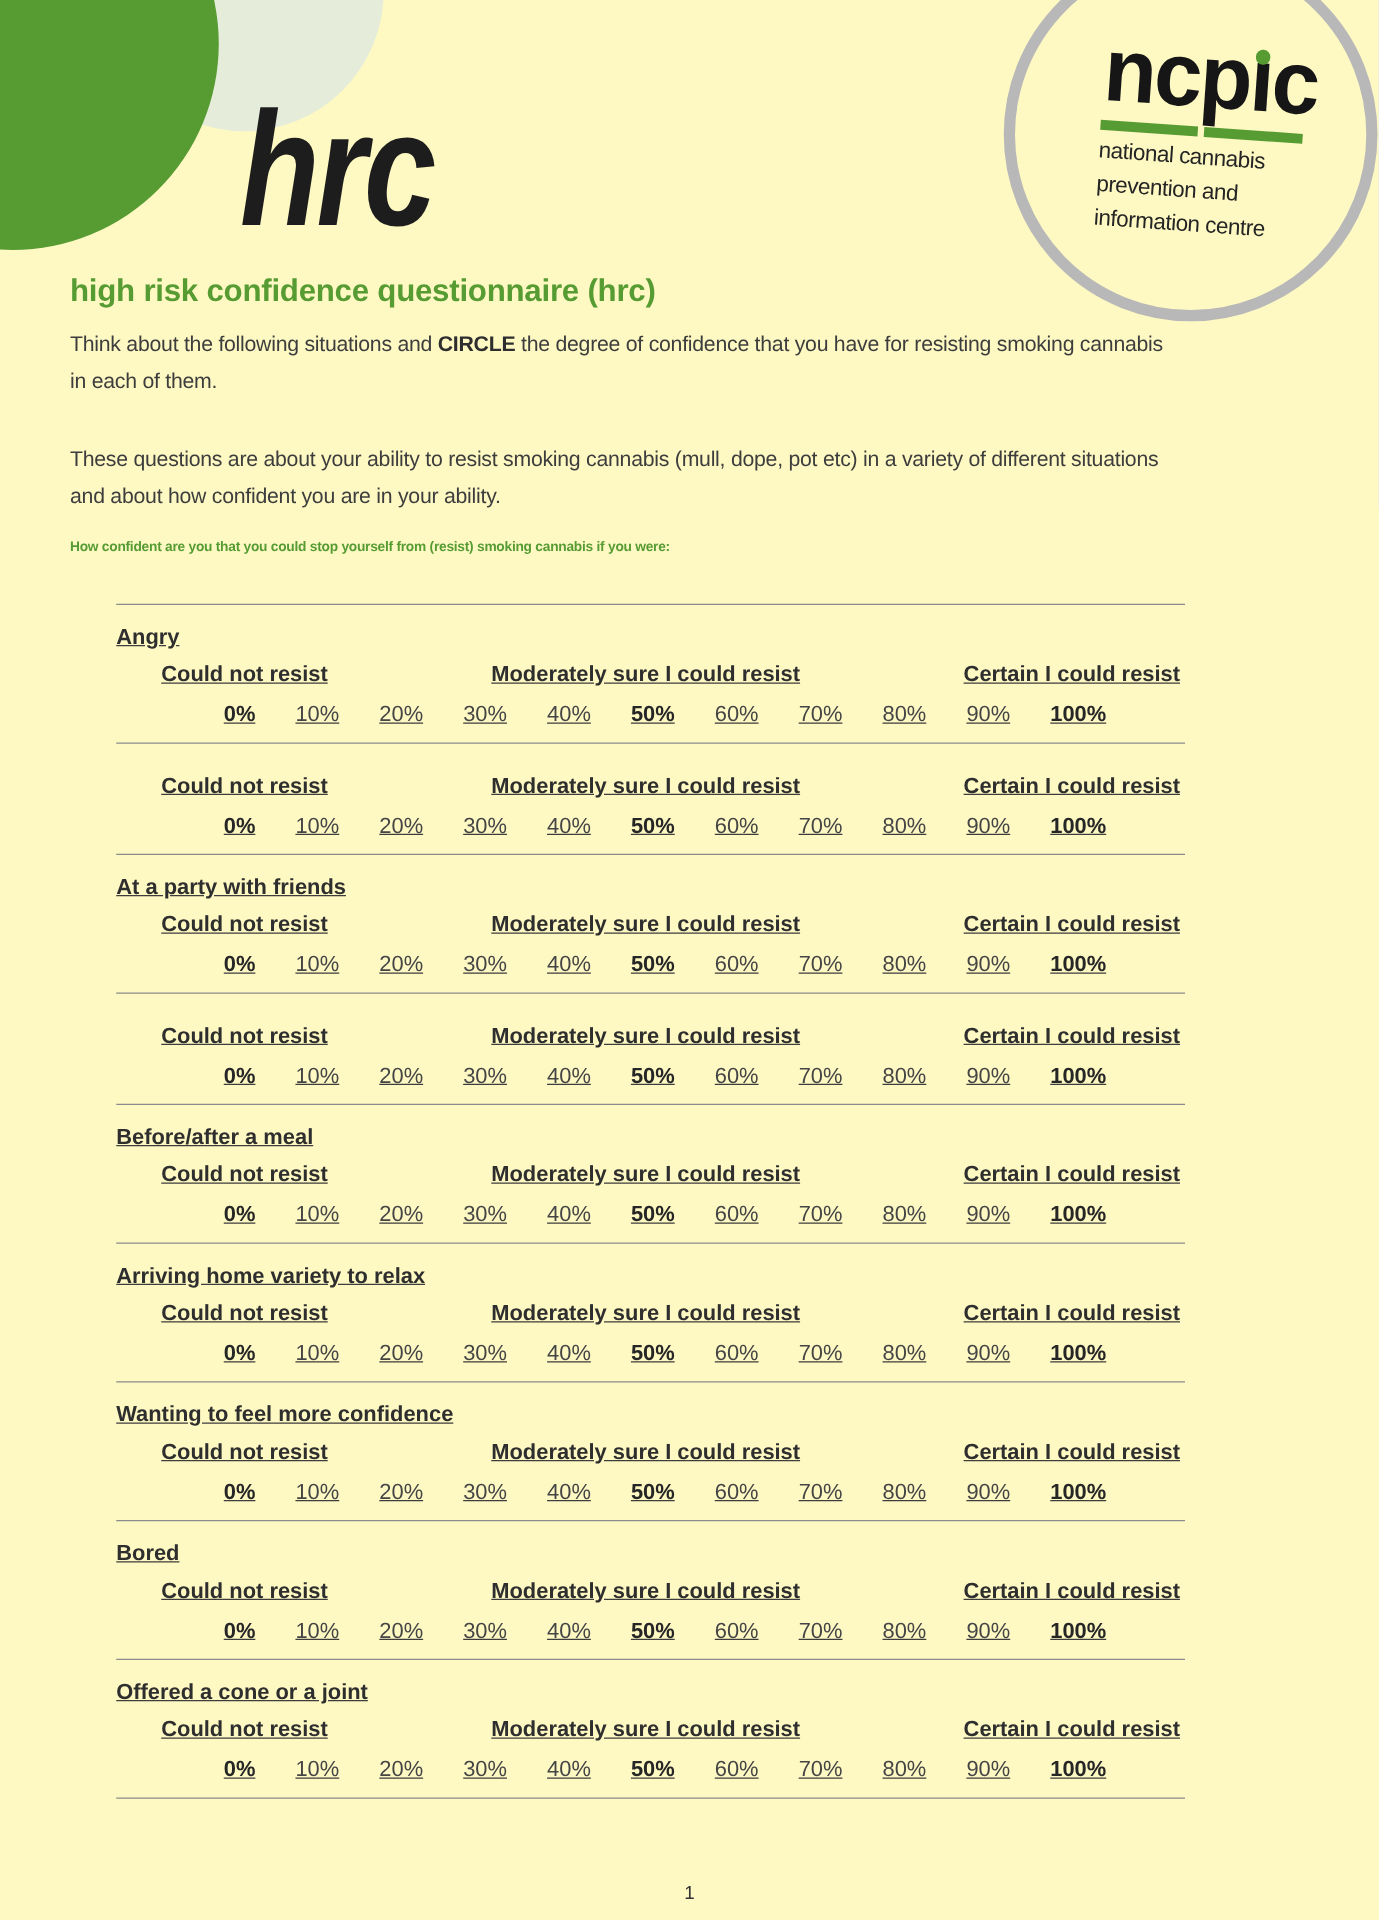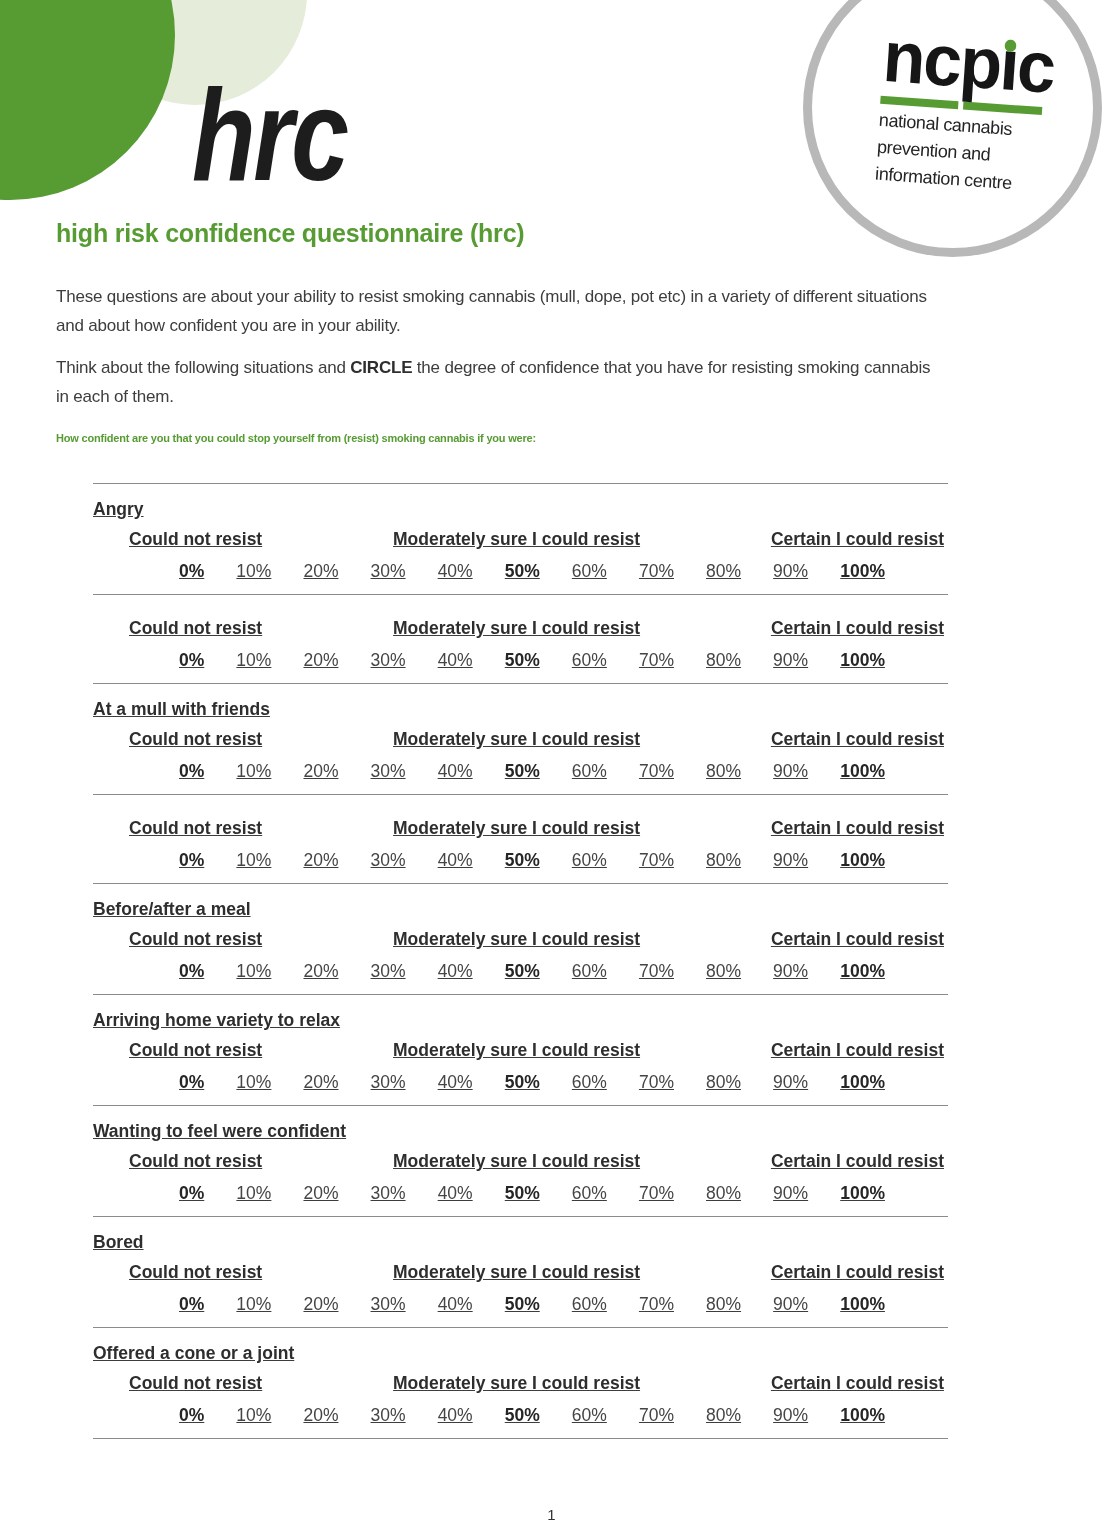--- a/index.html
+++ b/index.html
@@ -1,19 +1,19 @@
 <!DOCTYPE html>
 <html style="--green: #579b33; --light_green: #e5edda; --ring_gray: #b8b8b8; --text: #3d3d3d;"><head>
 <meta charset="utf-8">
 <style>
   html,body{margin:0;padding:0;background:#e8e8e8;}
   .page{
     position:relative;
     width:1103px;height:1536px;
-    background:#ffffff;
+    background:#fef9c3;
     overflow:hidden;
     font-family:"Liberation Sans",sans-serif;
     color:#3d3d3d;
     margin:0 auto;
   }
   
   .circle{position:absolute;border-radius:50%;}
   .circle-light{left:83px;top:-119px;width:224px;height:224px;background:var(--light_green);z-index:1;}
   .circle-dark{left:-155px;top:-130px;width:330px;height:330px;background:var(--green);z-index:2;}
   .hrc-wordmark{
@@ -99,24 +99,24 @@
       <div class="ncpic-bar right"></div>
     </div>
     <div class="ncpic-tagline">national cannabis</div>
     <div class="ncpic-tagline">prevention and</div>
     <div class="ncpic-tagline">information centre</div>
   </div>
 
   <div class="content">
     <h1 class="page-title">high risk confidence questionnaire (hrc)</h1>
 
+    <p class="para second"><span>Think about the following situations and </span><b>CIRCLE</b><span> the degree of confidence that you have for resisting smoking cannabis in each of them.</span></p>
+
     <p class="para">These questions are about your ability to resist smoking cannabis (mull, dope, pot etc) in a variety of different situations and about how confident you are in your ability.</p>
 
-    <p class="para second"><span>Think about the following situations and </span><b>CIRCLE</b><span> the degree of confidence that you have for resisting smoking cannabis in each of them.</span></p>
-
     <p class="question-prompt">How confident are you that you could stop yourself from (resist) smoking cannabis if you were:</p>
 
     <div class="questions">
   <div class="qblock">
     <div class="situation">Angry</div>
     <div class="labels">
       <span>Could not resist</span>
       <span>Moderately sure I could resist</span>
       <span>Certain I could resist</span>
     </div>
@@ -150,21 +150,21 @@
             <span class="pct bold">50%</span>
             <span class="pct">60%</span>
             <span class="pct">70%</span>
             <span class="pct">80%</span>
             <span class="pct">90%</span>
             <span class="pct bold">100%</span>
           </div>
   </div>
 
   <div class="qblock">
-    <div class="situation">At a mull with friends</div>
+    <div class="situation">At a party with friends</div>
     <div class="labels">
       <span>Could not resist</span>
       <span>Moderately sure I could resist</span>
       <span>Certain I could resist</span>
     </div>
     <div class="percents">
             <span class="pct bold">0%</span>
             <span class="pct">10%</span>
             <span class="pct">20%</span>
             <span class="pct">30%</span>
@@ -237,21 +237,21 @@
             <span class="pct bold">50%</span>
             <span class="pct">60%</span>
             <span class="pct">70%</span>
             <span class="pct">80%</span>
             <span class="pct">90%</span>
             <span class="pct bold">100%</span>
           </div>
   </div>
 
   <div class="qblock">
-    <div class="situation">Wanting to feel were confident</div>
+    <div class="situation">Wanting to feel more confidence</div>
     <div class="labels">
       <span>Could not resist</span>
       <span>Moderately sure I could resist</span>
       <span>Certain I could resist</span>
     </div>
     <div class="percents">
             <span class="pct bold">0%</span>
             <span class="pct">10%</span>
             <span class="pct">20%</span>
             <span class="pct">30%</span>

